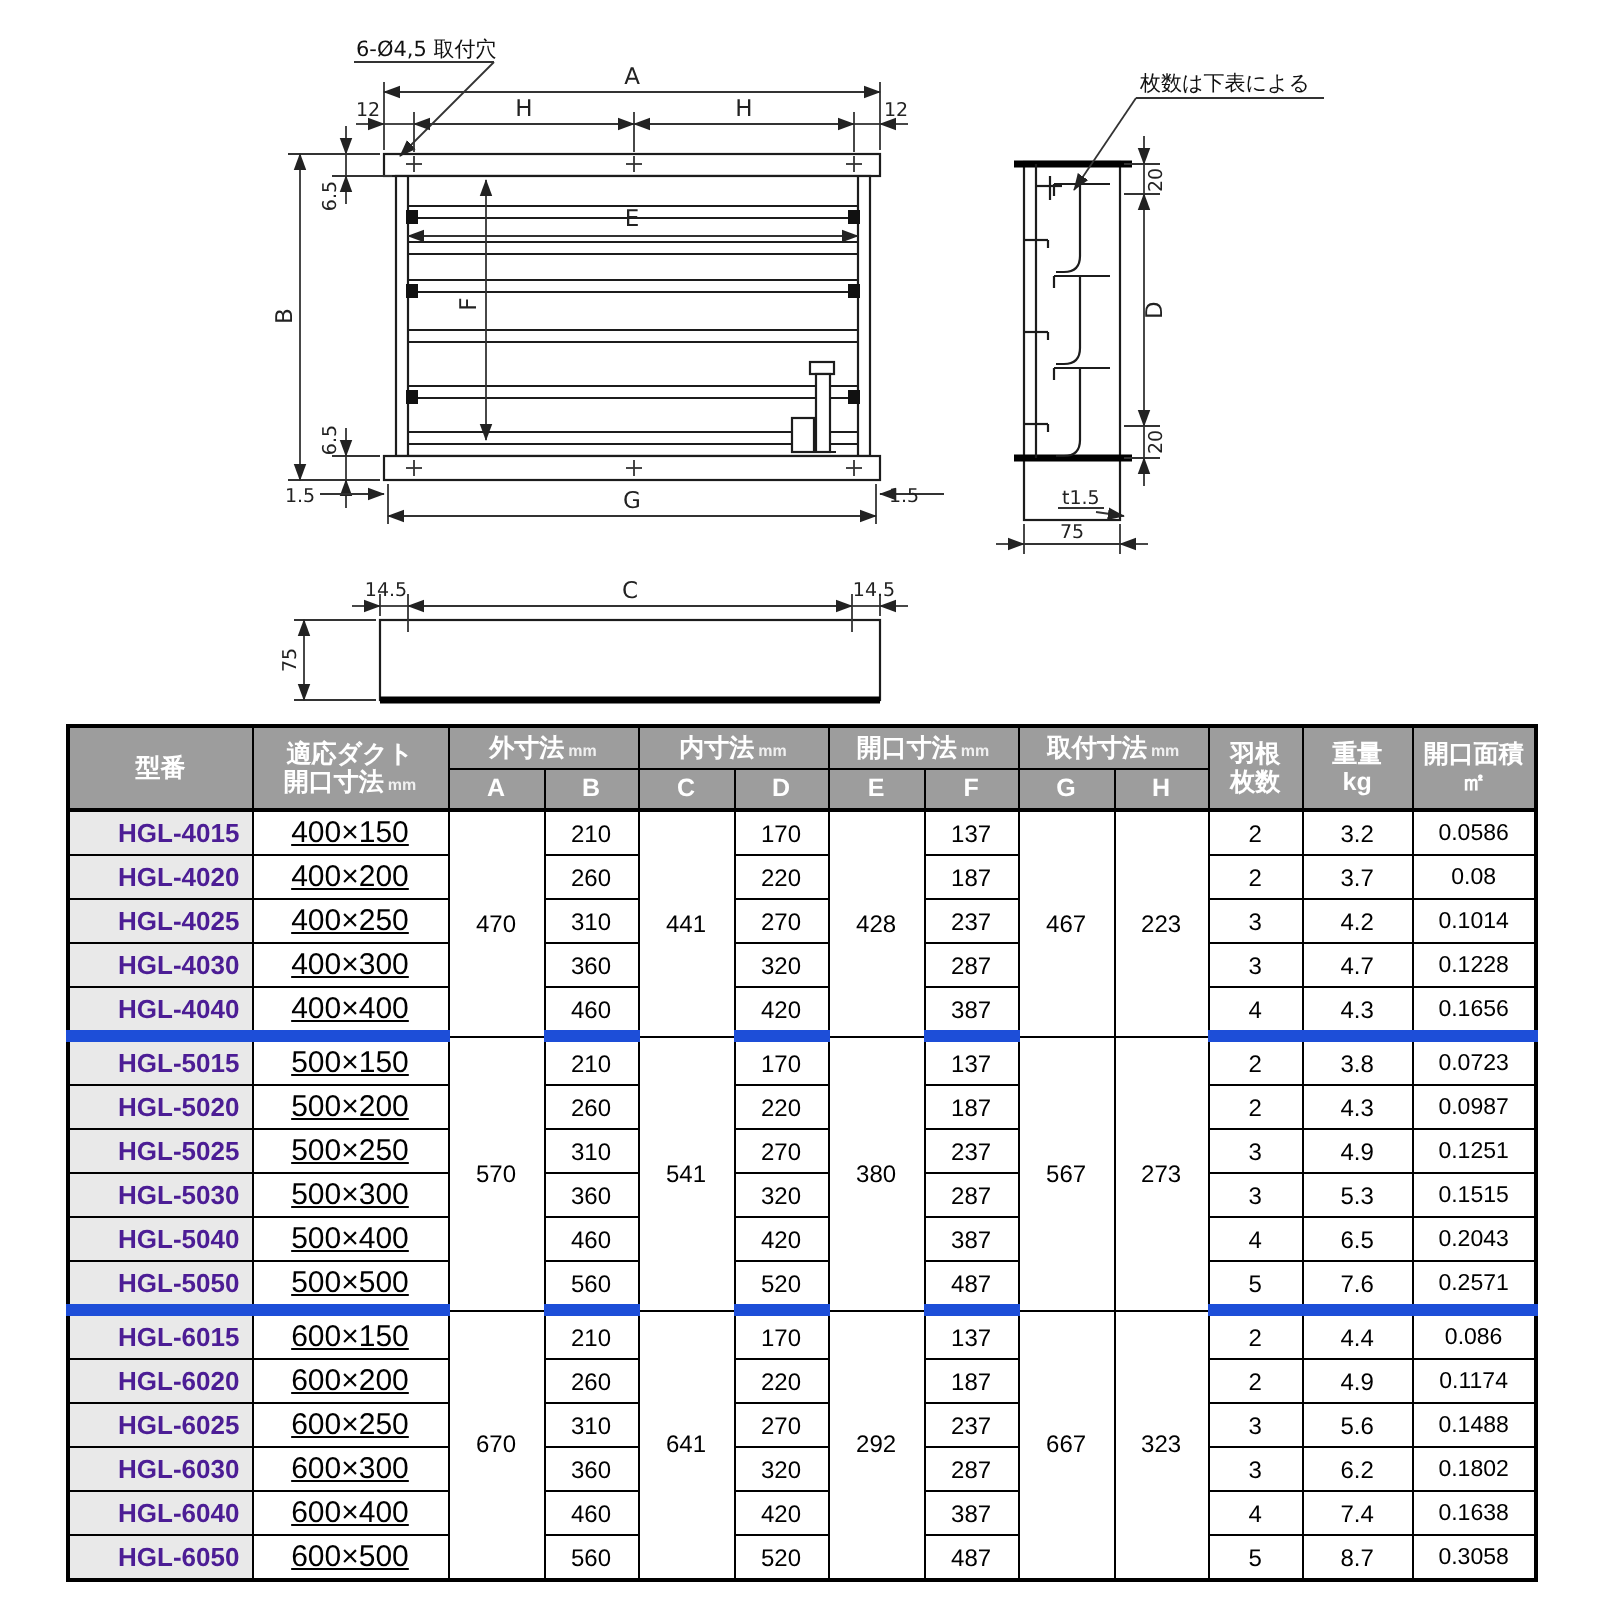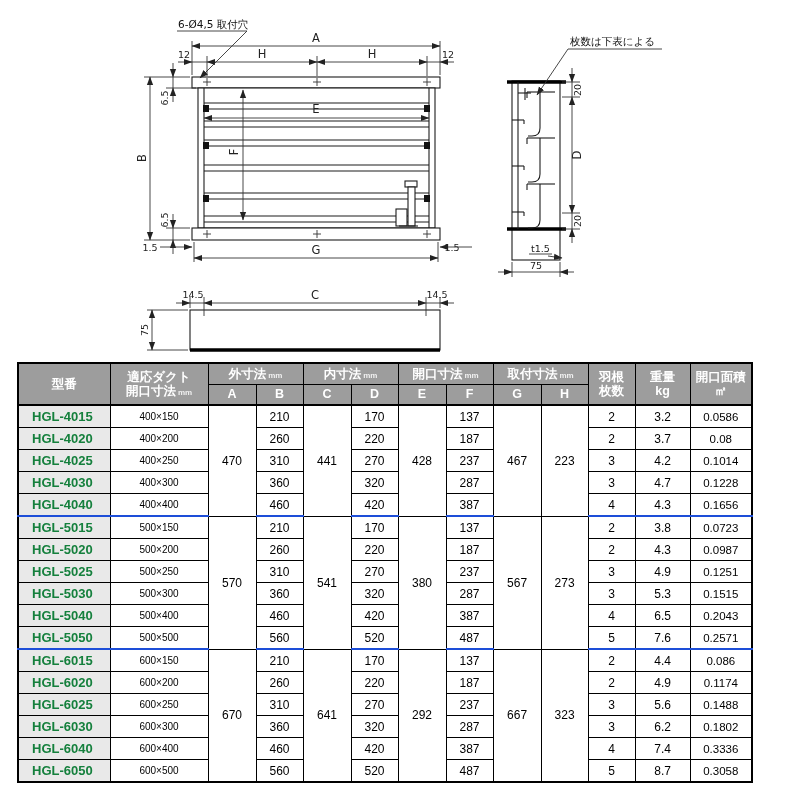--- a/index.html
+++ b/index.html
@@ -12,43 +12,43 @@
   svg.draw{position:absolute;left:0;top:0;}
   .ln{stroke:#1c1c1c;stroke-width:1.1;fill:none;}
   .lnf{stroke:#1c1c1c;stroke-width:1.1;fill:#ffffff;}
   .thick{stroke:#000;stroke-width:3.4;fill:none;}
   .dim{stroke:#333;stroke-width:0.9;fill:none;}
   .mark{fill:#111;}
   .dtext{font:11.5px "DejaVu Sans",sans-serif;fill:#222;}
   .dsmall{font:9.5px "DejaVu Sans",sans-serif;fill:#222;}
   .dnote{font:10.5px "DejaVu Sans",sans-serif;fill:#111;}
   
-  .table-wrap{position:absolute;left:17px;top:362px;width:734px;}
+  .table-wrap{position:absolute;left:33px;top:362px;width:734px;}
   table.spec{
     border-collapse:collapse;table-layout:fixed;width:734px;
     border:2px solid #000;
   }
   table.spec th,table.spec td{
     border:1px solid #000;text-align:center;vertical-align:middle;
     padding:0;overflow:hidden;white-space:nowrap;
   }
   thead th{background:#9d9d9d;color:#fff;font-size:12.5px;font-weight:bold;line-height:1.15;}
   tr.h1 th{height:20px;}
   tr.h2 th{height:19px;}
   .hb{border-bottom:2px solid #000 !important;}
   tr.h2 th{border-bottom:2px solid #000;}
   .u{font-size:8px;font-weight:bold;opacity:.85;margin-left:2px;margin-top:40px;}
   tbody td{font-size:12px;height:21px;color:#000;background:#fff;}
   tbody th.model{
-    background:#e9e9e9;color:#15803d;font-size:13px;font-weight:bold;
-    text-align:left;padding-left:13px;height:21px;
+    background:#e9e9e9;color:#4c1d95;font-size:13px;font-weight:bold;
+    text-align:left;padding-left:24px;height:21px;
   }
-  tbody td.duct{font-size:10px;}
+  tbody td.duct{font-size:15px;text-decoration:underline;}
   tbody td.area{font-size:11.5px;}
-  tr.gend td,tr.gend th{border-bottom:2px solid #1d4ed8;}
+  tr.gend td,tr.gend th{border-bottom:6px solid #1d4ed8;}
   td.mspan{border-bottom:2px solid #000;}
 </style>
 </head>
 <body>
 
 <svg class="draw" width="800" height="362" viewBox="0 0 800 362">
   <defs>
     <marker id="ar" viewBox="0 0 10 10" refX="9" refY="5" markerWidth="10" markerHeight="10" orient="auto-start-reverse">
       <path d="M0,1.5 L9.5,5 L0,8.5 z" fill="#222"></path>
     </marker>
@@ -471,21 +471,21 @@
       <td class="area">0.1802</td>
     </tr>
     <tr>
       <th class="model">HGL-6040</th>
       <td class="duct">600×400</td>
       <td>460</td>
       <td>420</td>
       <td>387</td>
       <td>4</td>
       <td>7.4</td>
-      <td class="area">0.3336</td>
+      <td class="area">0.1638</td>
     </tr>
     <tr>
       <th class="model">HGL-6050</th>
       <td class="duct">600×500</td>
       <td>560</td>
       <td>520</td>
       <td>487</td>
       <td>5</td>
       <td>8.7</td>
       <td class="area">0.3058</td>

